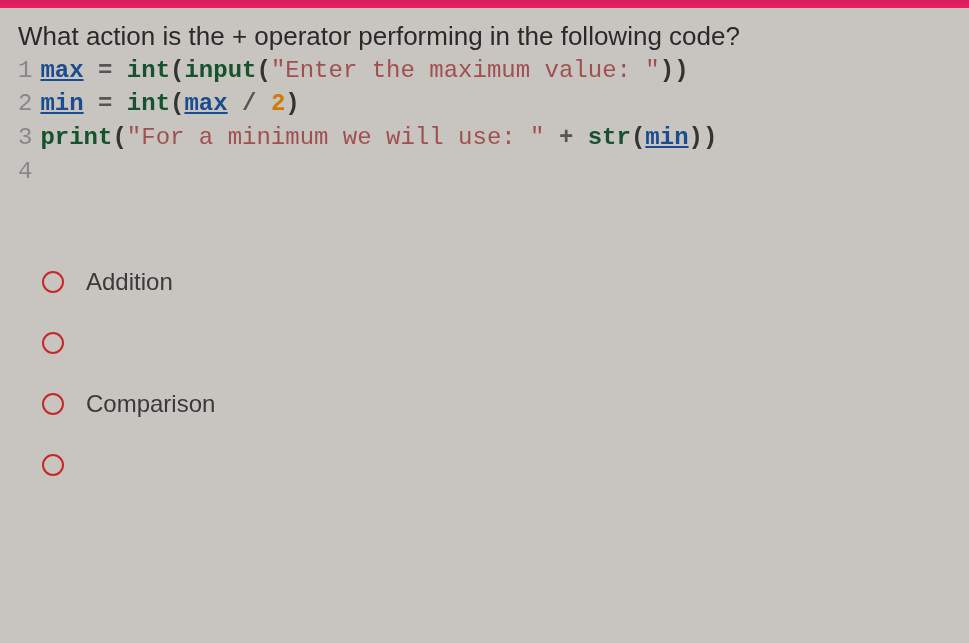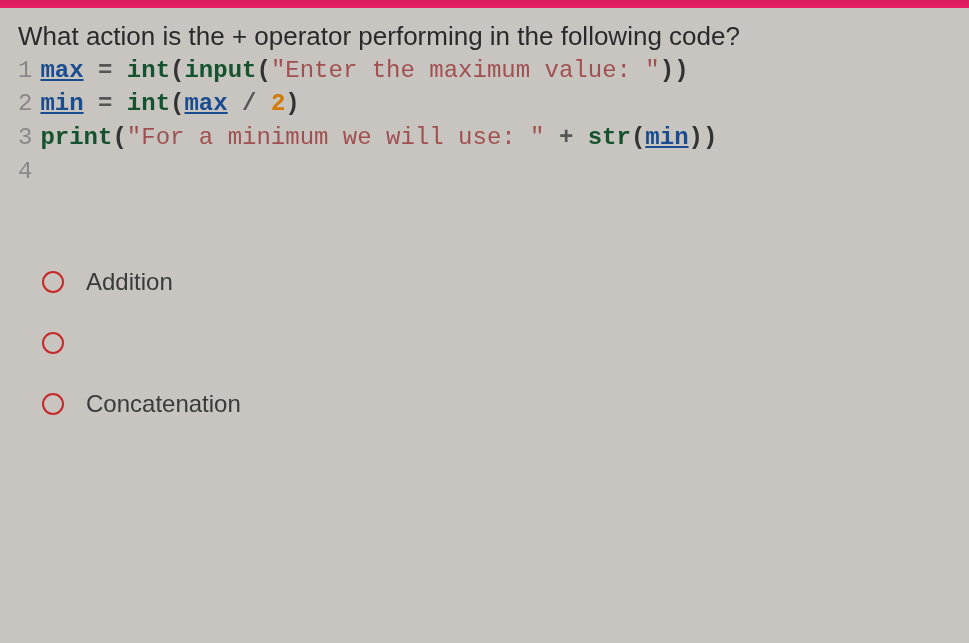--- a/index.html
+++ b/index.html
@@ -106,16 +106,19 @@
   <div class="options" id="options">
       <div class="option">
         <div class="radio"></div>
         <div class="option-label">Addition</div>
       </div>
       <div class="option">
         <div class="radio"></div>
       </div>
       <div class="option">
         <div class="radio"></div>
-        <div class="option-label">Concatenation</div>
+        <div class="option-label">Comparison</div>
+      </div>
+      <div class="option">
+        <div class="radio"></div>
       </div>
     </div>
 </div>
 
 </body></html>

